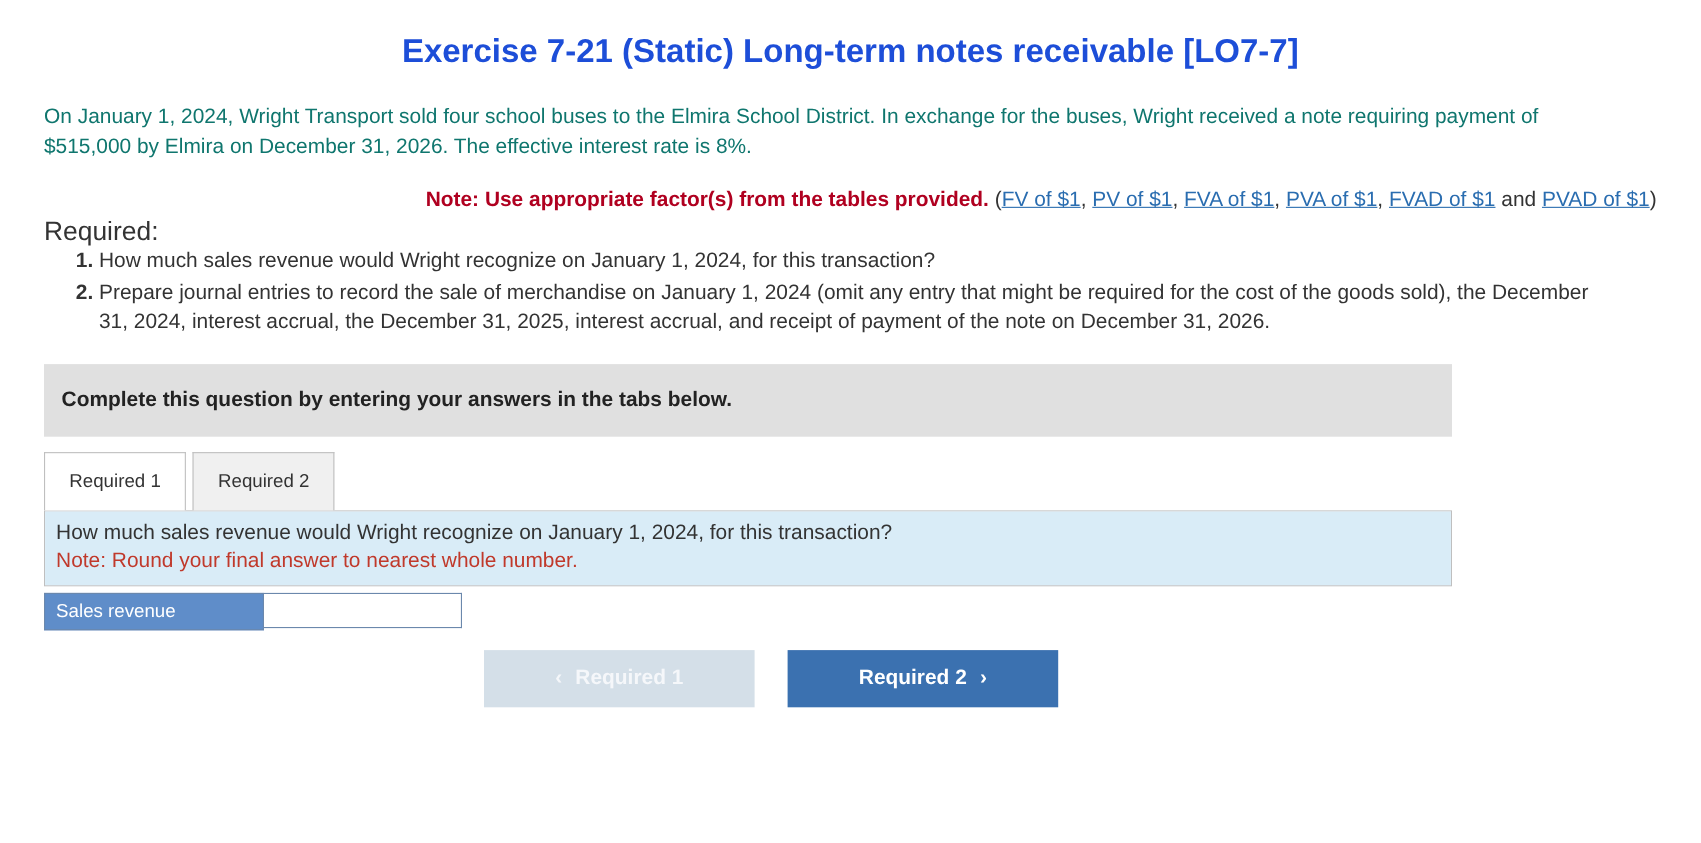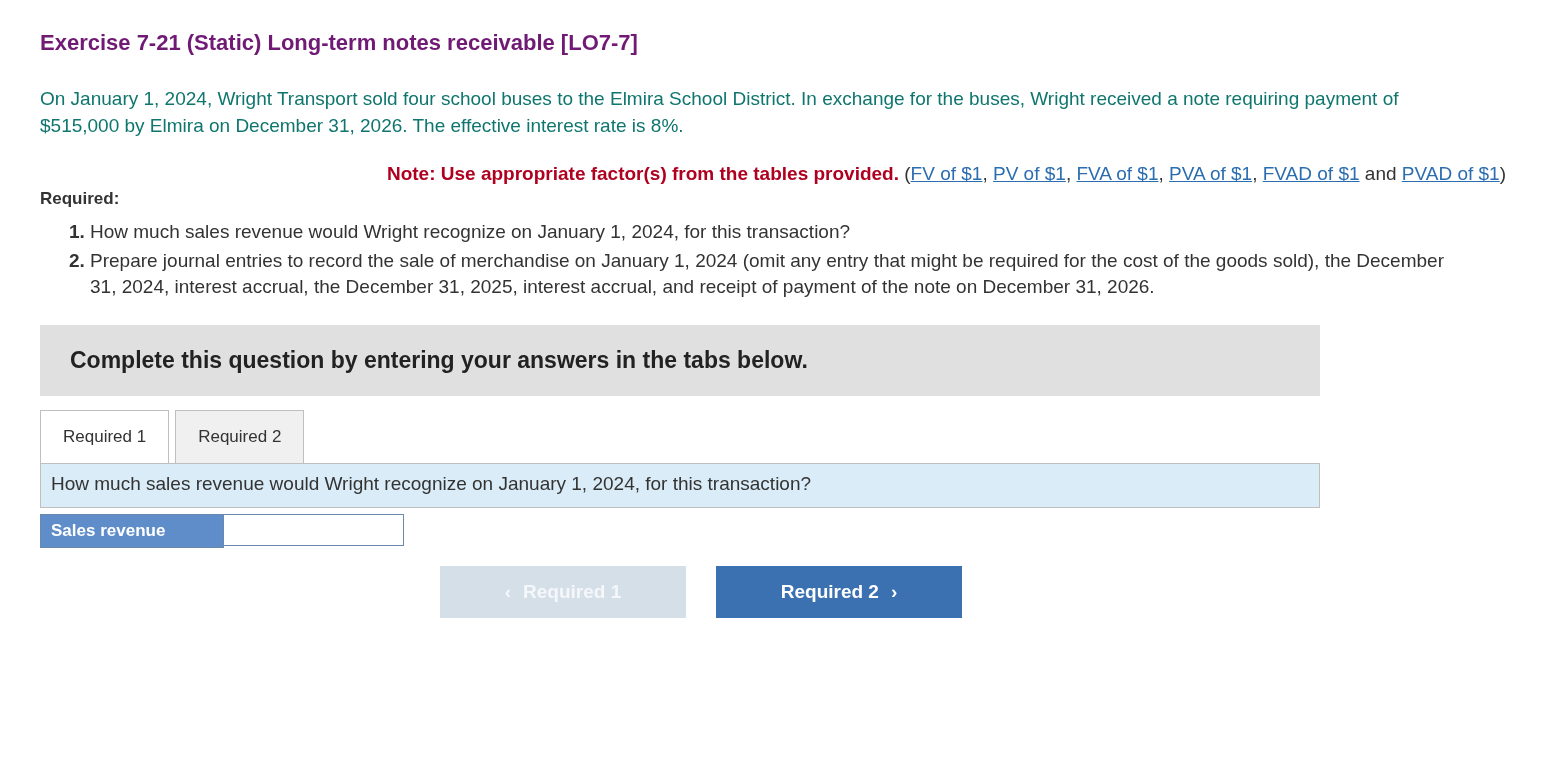--- a/index.html
+++ b/index.html
@@ -5,24 +5,25 @@
   * { box-sizing: border-box; margin: 0; padding: 0; }
   body {
     font-family: Arial, Helvetica, sans-serif;
     font-size: 18px;
     color: #333;
     padding: 30px 40px;
     width: 1546px;
     background: #fff;
   }
   h1 {
-    font-size: 22px;
+    font-size: 30px;
     font-weight: 700;
-    color: #701a75;
+    color: #1d4ed8;
     margin-bottom: 30px;
+    text-align: center;
   }
   .scenario {
     font-size: 19px;
     line-height: 1.4;
     color: #0f766e;
     margin-bottom: 24px;
     max-width: 1380px;
   }
   .note-line {
     font-size: 19px;
@@ -33,40 +34,39 @@
     color: #b00020;
     font-weight: 700;
   }
   .note-paren { color: #333; }
   .tlink {
     color: #2a6db0;
     text-decoration: underline;
     cursor: pointer;
   }
   .required-label {
-    font-weight: 700;
-    font-size: 17px;
-    margin-bottom: 10px;
+    font-weight: 400;
+    font-size: 24px;
   }
   ol.reqs {
     margin-left: 50px;
     margin-bottom: 24px;
     max-width: 1360px;
   }
   ol.reqs li {
     font-size: 19px;
     line-height: 1.4;
     margin-bottom: 2px;
   }
   ol.reqs li::marker { font-weight: 700; }
   .instruction-bar {
     background: #e0e0e0;
-    padding: 22px 30px;
+    padding: 22px 16px;
     font-weight: 700;
-    font-size: 23px;
+    font-size: 19px;
     color: #222;
     max-width: 1280px;
     margin-bottom: 14px;
   }
   .tabs {
     display: flex;
     gap: 6px;
   }
   .tab {
     border: 1px solid #bfbfbf;
@@ -95,24 +95,24 @@
     display: flex;
     align-items: stretch;
     margin-top: 6px;
   }
   .answer-label {
     background: #5f8dc9;
     color: #fff;
     font-size: 17px;
     padding: 6px 10px;
     border: 1px solid #6b88ac;
-    width: 184px;
+    width: 200px;
     display: flex;
     align-items: center;
-    font-weight: 700;
+    font-weight: 400;
   }
   .answer-input {
     border: 1px solid #6b88ac;
     border-left: none;
     width: 180px;
     height: 32px;
     font-size: 17px;
     padding: 4px 6px;
     outline: none;
   }
@@ -168,20 +168,21 @@
 <div class="instruction-bar">Complete this question by entering your answers in the tabs below.</div>
 
 <div class="tabs">
   <div class="tab active">Required 1</div>
   <div class="tab">Required 2</div>
 </div>
 
 <div class="tab-panel">
   <div class="tab-prompt">
     <div class="q">How much sales revenue would Wright recognize on January 1, 2024, for this transaction?</div>
+    <div class="rnote">Note: Round your final answer to nearest whole number.</div>
   </div>
 </div>
 
 <div class="answer-row">
   <div class="answer-label">Sales revenue</div>
   <input class="answer-input" type="text" value="" style="">
 </div>
 
 <div class="nav-row">
   <button class="nav-btn nav-prev">

